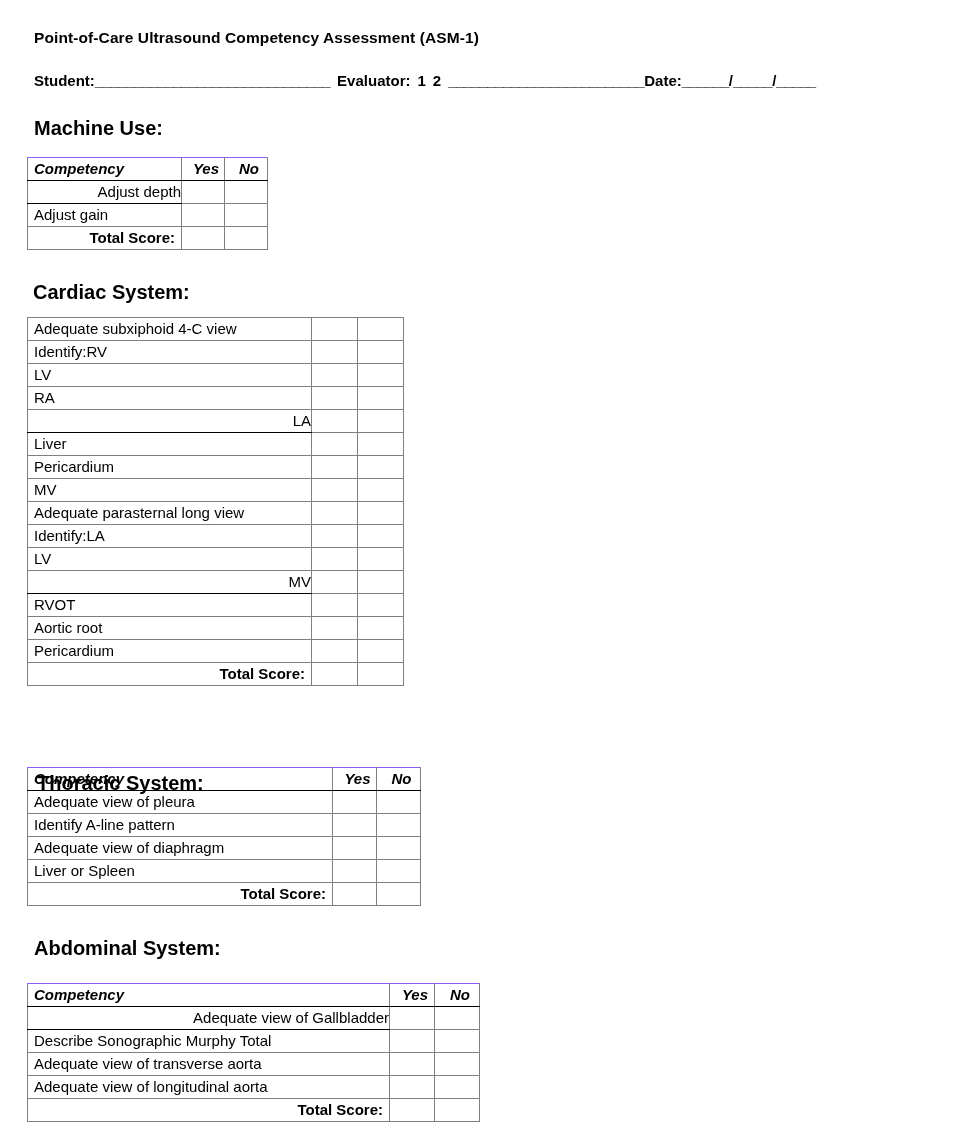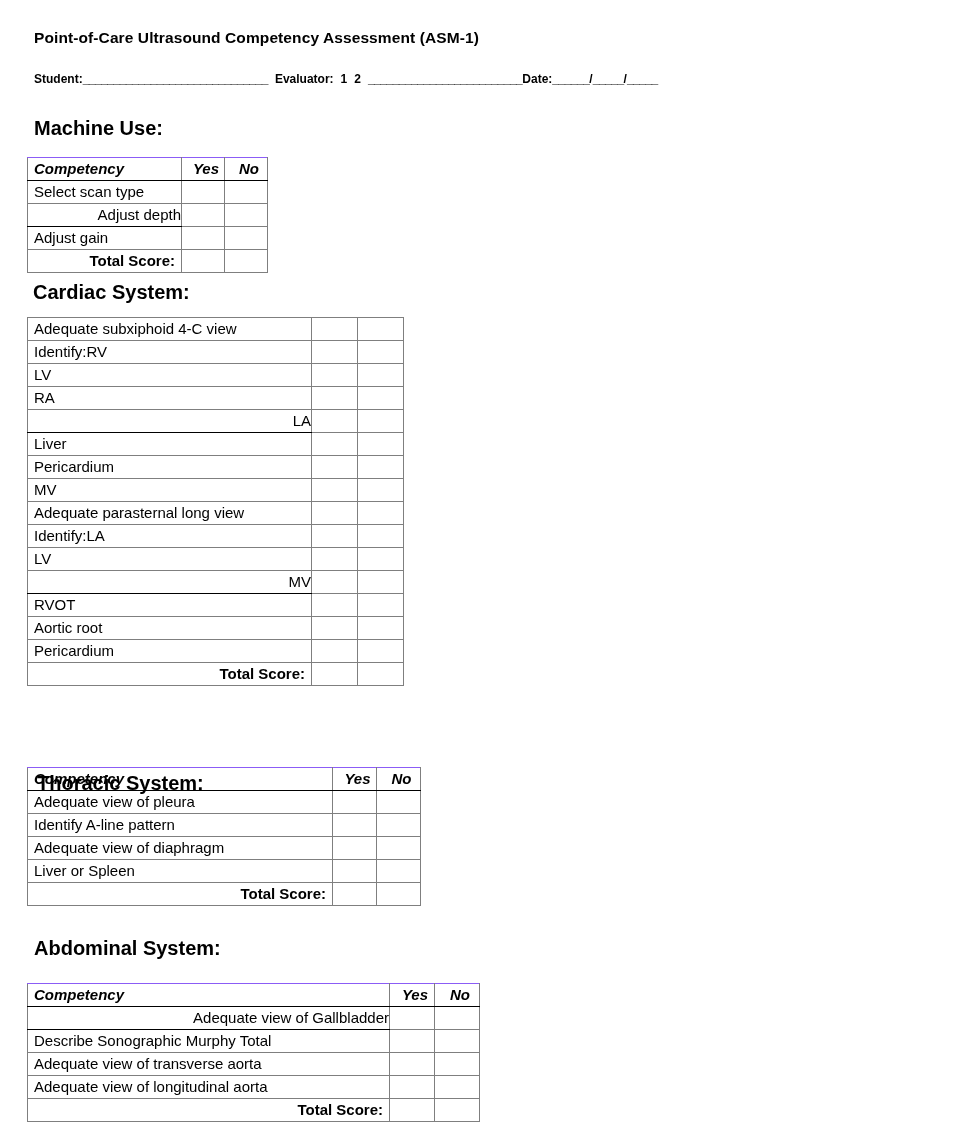--- a/index.html
+++ b/index.html
@@ -29,21 +29,21 @@
     top: 29px;
     font-size: 15.5px;
     font-weight: bold;
     letter-spacing: 0.1px;
     white-space: nowrap;
   }
   .id-line {
     position: absolute;
     left: 34px;
     top: 72px;
-    font-size: 12px;
+    font-size: 15px;
     font-weight: bold;
     white-space: nowrap;
     letter-spacing: 0px;
   }
   .id-line .blank {
     letter-spacing: -0.5px;
   }
   .id-line .sp {
     display: inline-block;
     width: 7px;
@@ -126,25 +126,20 @@
         <col style="width:43px">
         <col style="width:43px">
       </colgroup>
     <tbody>
       <tr class="head">
         <td class="outer-top">Competency</td>
         <td class="outer-top center">Yes</td>
         <td class="outer-top center">No</td>
       </tr>
       <tr>
-        <td>Select scan type</td>
-        <td class="mark-col"></td>
-        <td class="mark-col"></td>
-      </tr>
-      <tr>
         <td class="hr-dark">Adjust depth</td>
         <td class="mark-col"></td>
         <td class="mark-col"></td>
       </tr>
       <tr>
         <td>Adjust gain</td>
         <td class="mark-col"></td>
         <td class="mark-col"></td>
       </tr>
       <tr>

